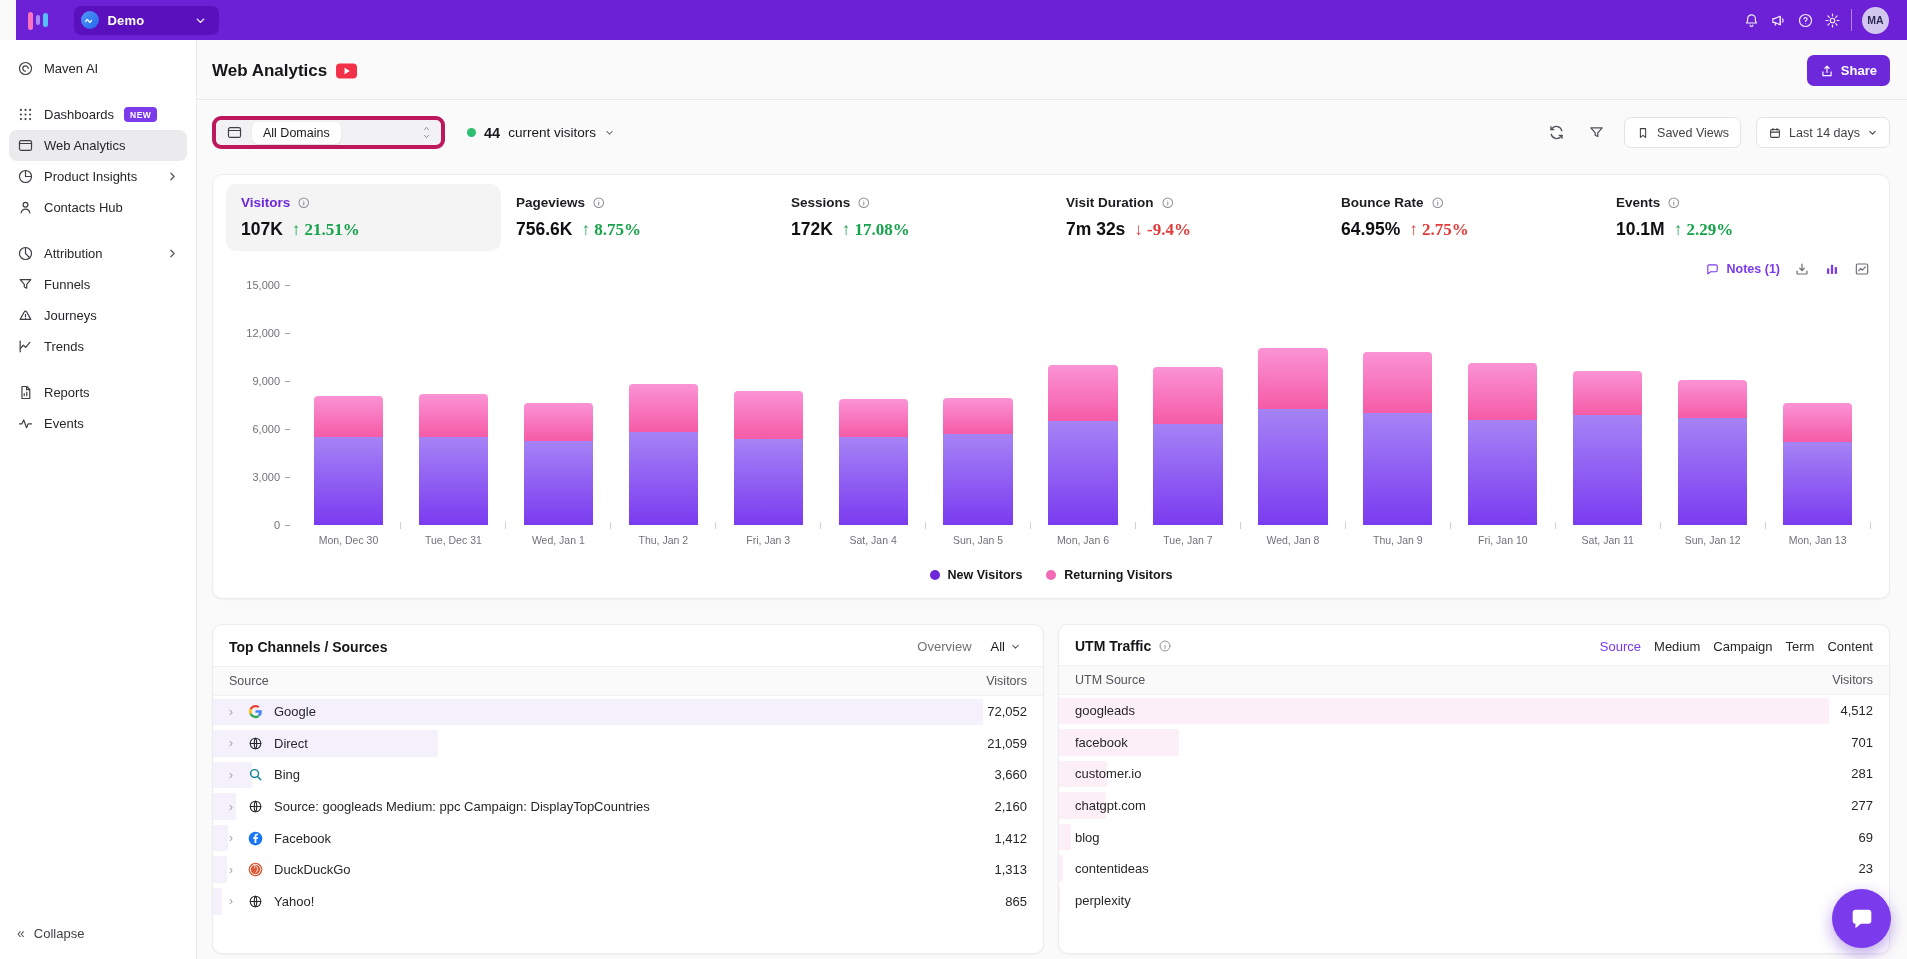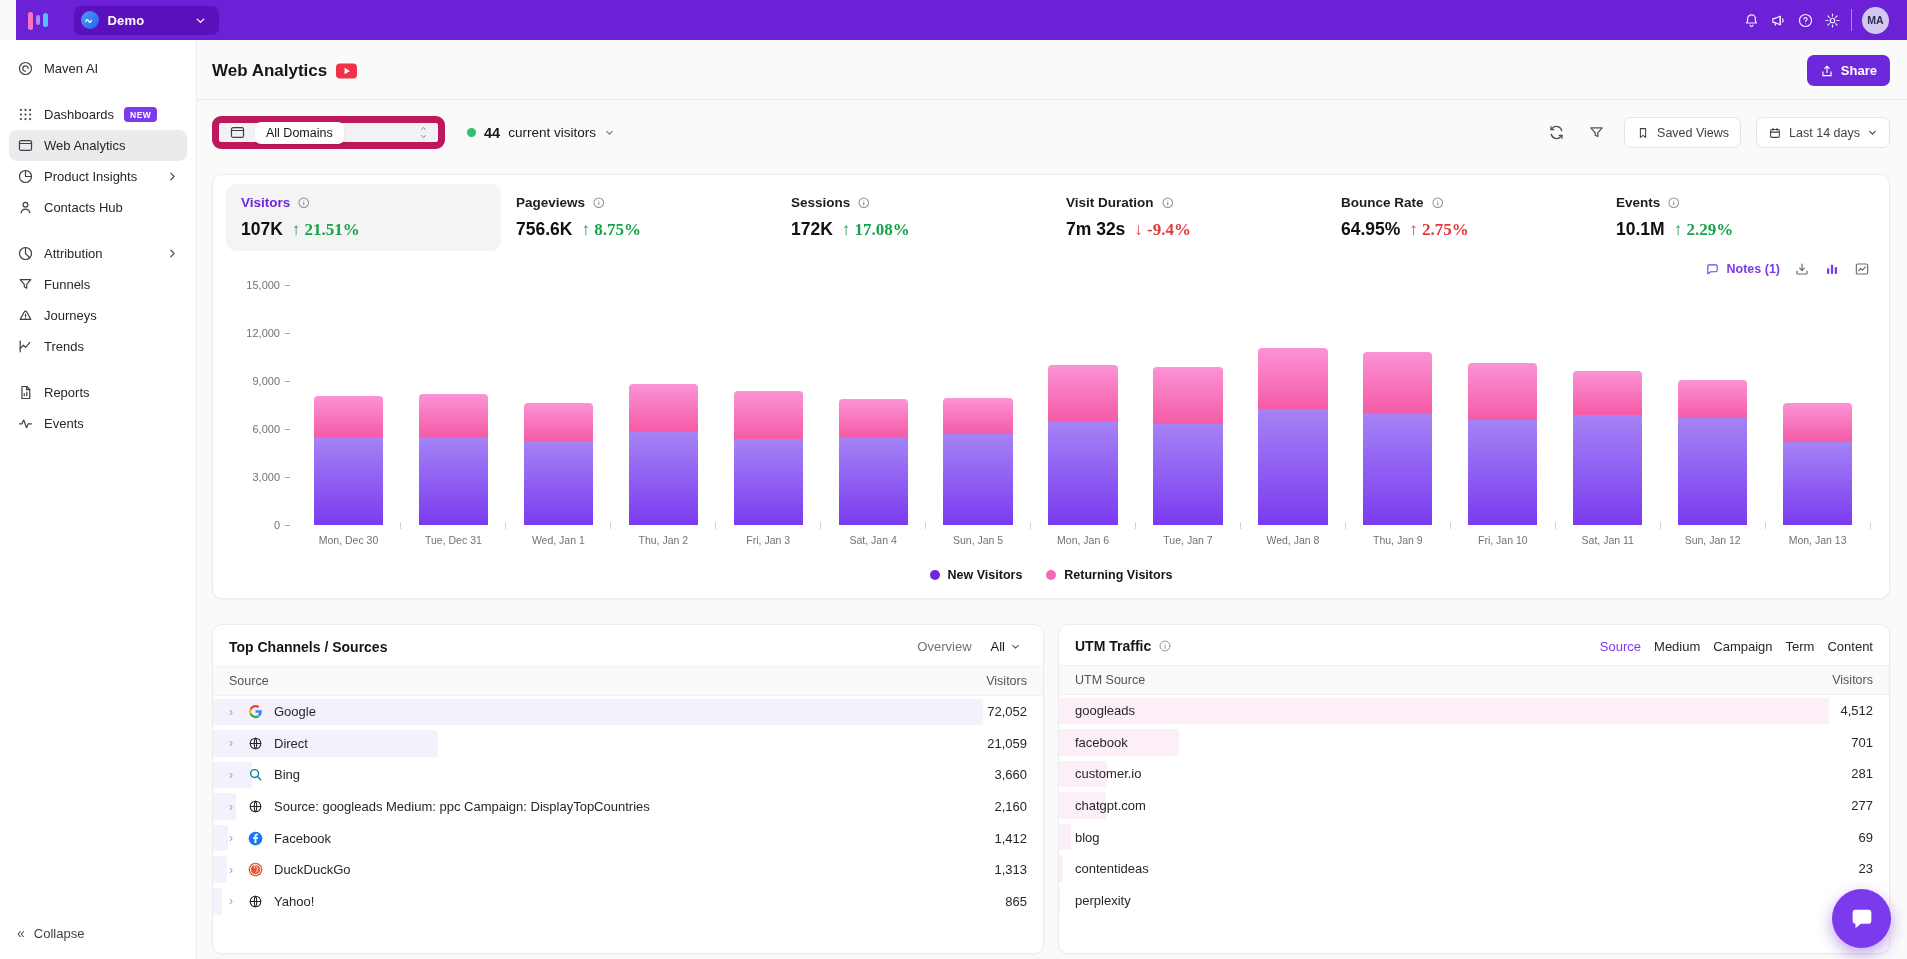--- a/index.html
+++ b/index.html
@@ -44,21 +44,21 @@
   
   .main { flex:1; min-width:0; padding:0 17px 0 15px; overflow:hidden; }
   .page-head { display:flex; align-items:center; justify-content:space-between; padding:15px 0 13px; }
   .title-wrap { display:flex; align-items:center; gap:9px; }
   .page-title { font-size:17px; font-weight:700; color:#151519; }
   .yt-icon { display:flex; cursor:pointer; }
   .share-btn { display:flex; align-items:center; gap:7px; background:#6d28d9; color:#fff; border:none; border-radius:7px; height:31px; padding:0 13px; font-size:13px; font-weight:600; cursor:pointer; }
   .head-divider { border-bottom:1px solid #e9e9ec; margin:0 -17px 0 -15px; }
 
   .filter-row { display:flex; align-items:center; margin-top:16px; }
-  .domain-select { width:233px; height:33px; background:#f2f2f4; border:7px solid #be185d; border-radius:9px; display:flex; align-items:center; gap:9px; padding:0 9px 0 10px; cursor:pointer; color:#3f3f46; }
+  .domain-select { width:233px; height:33px; background:#f2f2f4; border:4px solid #be185d; border-radius:9px; display:flex; align-items:center; gap:9px; padding:0 9px 0 10px; cursor:pointer; color:#3f3f46; }
   .domain-chip { background:#fff; border-radius:6px; box-shadow:0 1px 2px rgba(0,0,0,.1); padding:4px 11px; font-size:12.5px; font-weight:500; color:#18181b; }
   .updown { margin-left:auto; display:flex; flex-direction:column; gap:1px; color:#71717a; }
   .visitors-now { display:flex; align-items:center; gap:8px; margin-left:22px; font-size:13.5px; color:#18181b; cursor:pointer; }
   .live-dot { width:9px; height:9px; border-radius:50%; background:#2fbf71; }
   .vn-count { font-weight:800; font-size:14.5px; }
   .filter-actions { margin-left:auto; display:flex; align-items:center; gap:15px; color:#52525b; }
   .icon-btn { display:flex; background:none; border:none; padding:4px; color:#52525b; cursor:pointer; }
   .btn-light { display:flex; align-items:center; gap:7px; background:#fff; border:1px solid #e4e4e7; border-radius:7px; height:31px; padding:0 11px; font-size:12.5px; font-weight:500; color:#3f3f46; cursor:pointer; }
 
   

